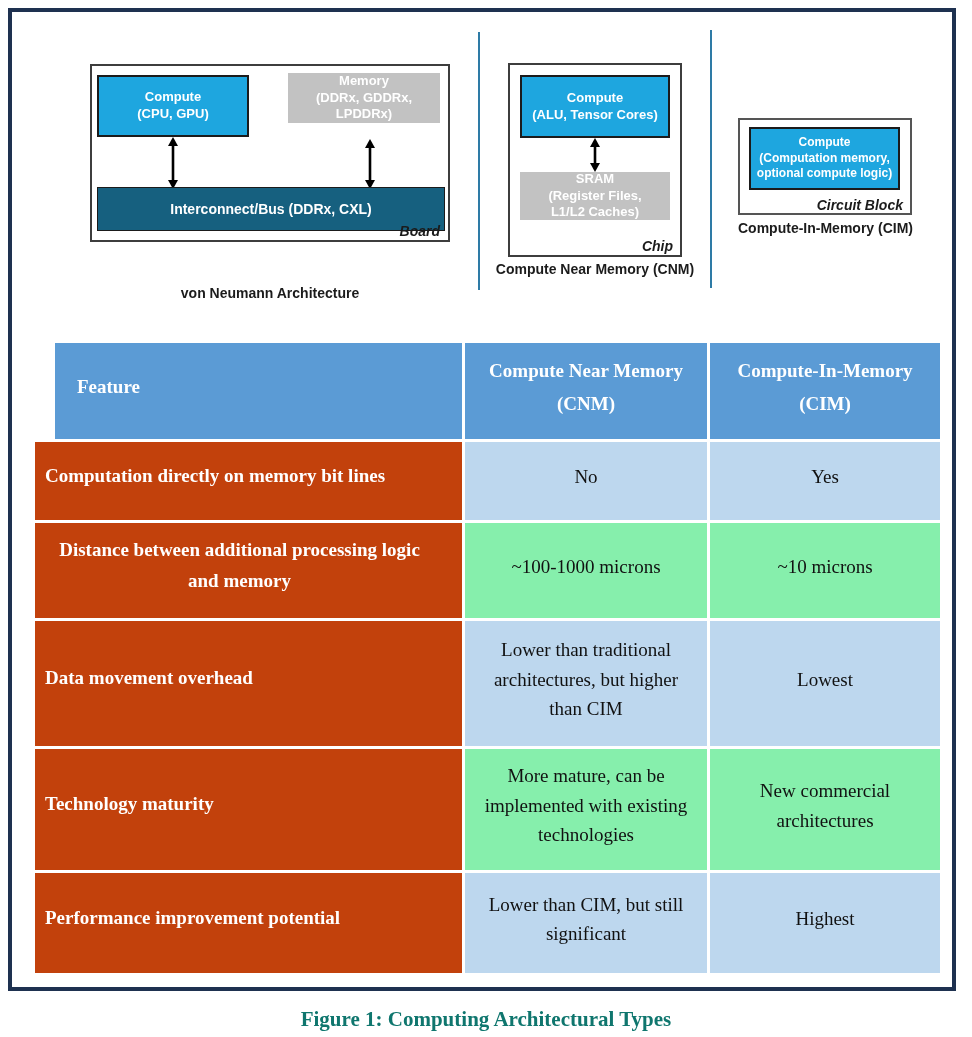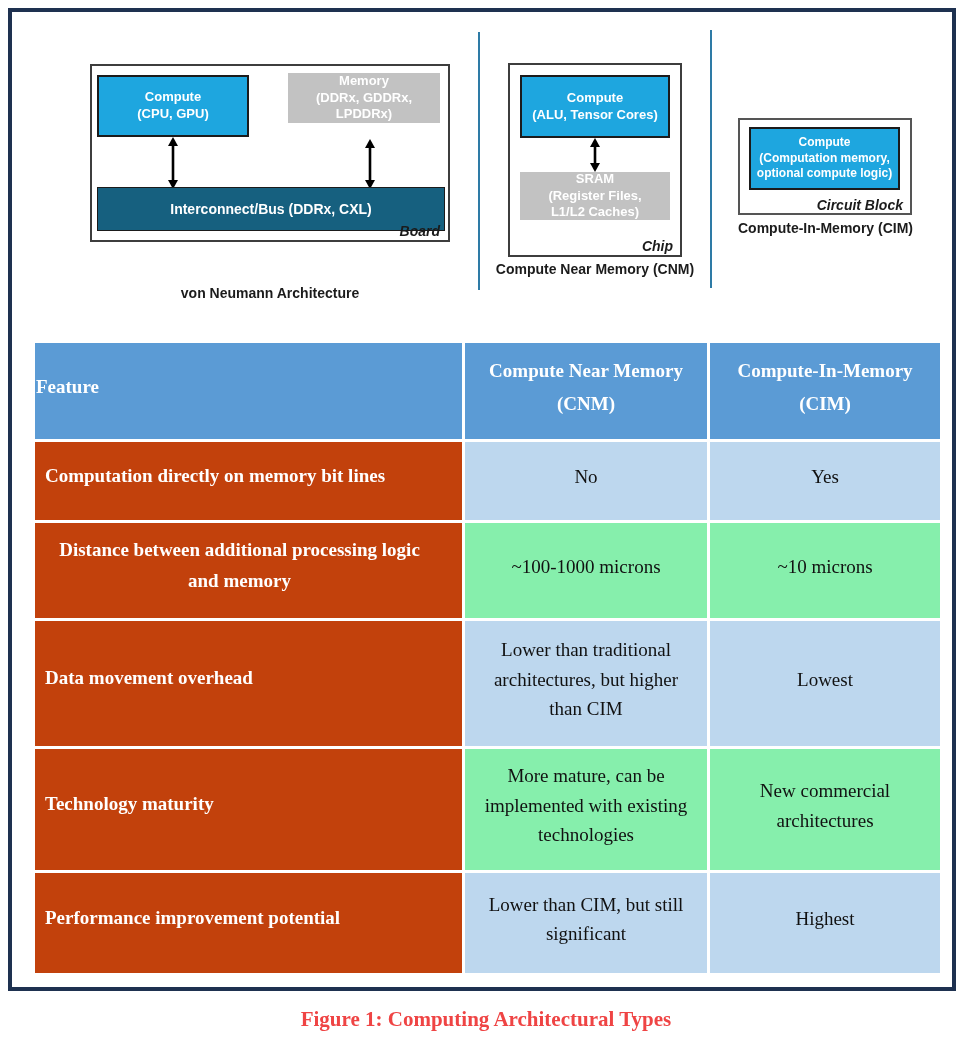--- a/index.html
+++ b/index.html
@@ -38,34 +38,34 @@
     display:grid; grid-template-columns:427px 242px 230px;
     grid-template-rows:96px 78px 95px 125px 121px 100px;
     gap:3px; background:#ffffff;
     font-family:"Liberation Serif", serif; font-size:19px;
   }
   .cell { display:flex; align-items:center; justify-content:center; text-align:center; }
   .hdr {
     background:#5b9bd5; color:#ffffff; font-weight:bold;
     white-space:pre-line; line-height:1.75; padding-bottom:8px;
   }
-  .hdr.left { justify-content:flex-start; text-align:left; padding-left:1px; }
+  .hdr.left { justify-content:flex-start; text-align:left; padding-left:22px;margin-left:20px; }
   .feat {
     background:#c2410c; color:#ffffff; font-weight:bold;
     justify-content:flex-start; text-align:center;
     padding:0 28px 10px 10px; line-height:1.6;
   }
   .val { color:#111111; line-height:1.55; padding:0 16px 8px 16px; }
   .band-a { background:#bdd7ee; }
   .band-b { background:#86efac; }
   
   .figure-caption {
     position:absolute; left:0; top:1007px; width:972px; text-align:center;
     font-family:"Liberation Serif", serif; font-weight:bold; font-size:21px;
-    color:#ef4444;
+    color:#0f766e;
   }
 </style>
 </head>
 <body>
 
 <div class="frame"></div>
 
 <div class="diag-box" style="left:90px; top:64px; width:360px; height:178px;">
   <div class="blk cyan" style="left:5px; top:9px; width:152px; height:62px;">
     <span>Compute

